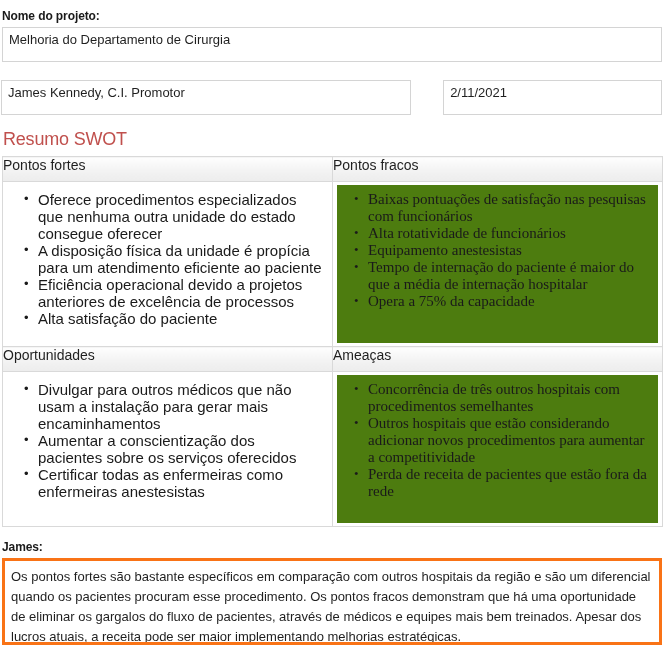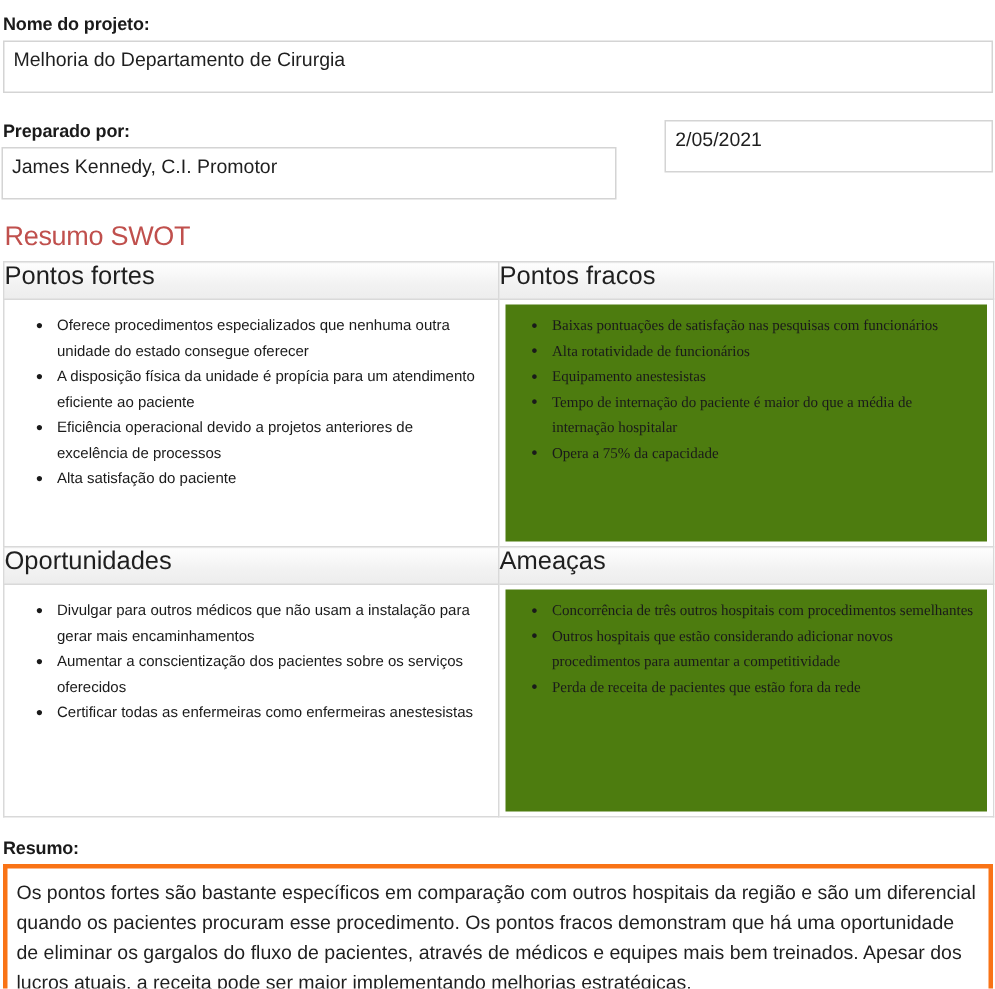--- a/index.html
+++ b/index.html
@@ -70,21 +70,21 @@
     table-layout: fixed;
   }
   .matrix td {
     border: 1px solid #d9d9d9;
     vertical-align: top;
     padding: 0;
   }
   .q-head {
     height: 25px;
     background: linear-gradient(to bottom, #fefefe 0%, #f2f2f2 60%, #ededed 100%);
-    font-size: 17px;
+    font-size: 14px;
     color: #1f1f1f;
     padding: 4px 0 0 7px;
     line-height: 17px;
     border-bottom: 1px solid #d9d9d9 !important;
     margin-top: 33px;
   }
   .q-body { height: 165px; }
   .q-body.short { height: 155px; }
 
   .fill {
@@ -97,21 +97,21 @@
     font-family: Liberation Serif, serif;
   }
   .fill > .inner { height: 100%; }
 
   ul.bullets {
     margin: 0;
     padding: 6px 6px 6px 31px;
     list-style: none;
   }
   ul.bullets li {
-    font-size: 10px;
+    font-size: 15px;
     line-height: 17px;
     color: #1a1a1a;
     position: relative;
     margin-bottom: 0px;
   }
   ul.bullets li::before {
     content: "\2022";
     position: absolute;
     left: -14px;
     top: -1px;
@@ -140,25 +140,24 @@
 </head>
 <body>
 
 <div class="page">
 
   <div class="field-label" id="project-label">Nome do projeto:</div>
   <div class="field-box" id="project-box">Melhoria do Departamento de Cirurgia</div>
 
   <div class="row2">
     <div class="col-left">
-      <span class="field-label">Preparado por:</span>
       <div class="field-box">James Kennedy, C.I. Promotor</div>
     </div>
     <div class="col-right">
-      <div class="field-box">2/05/2021</div>
+      <div class="field-box">2/11/2021</div>
     </div>
   </div>
 
   <div id="swot-title">Resumo SWOT</div>
 
   <table class="matrix">
     <tbody>
         <tr>
       <td class="q-head">Pontos fortes</td>
       <td class="q-head">Pontos fracos</td>
@@ -214,16 +213,16 @@
             <li>Outros hospitais que estão considerando adicionar novos procedimentos para aumentar a competitividade</li>
             <li>Perda de receita de pacientes que estão fora da rede</li>
           </ul>
         </div>
             </div>
       </td>
     </tr>
   </tbody>
     </table>
 
-  <span class="field-label" id="summary-label">Resumo:</span>
+  <span class="field-label" id="summary-label">James:</span>
   <div id="summary-box">Os pontos fortes são bastante específicos em comparação com outros hospitais da região e são um diferencial quando os pacientes procuram esse procedimento. Os pontos fracos demonstram que há uma oportunidade de eliminar os gargalos do fluxo de pacientes, através de médicos e equipes mais bem treinados. Apesar dos lucros atuais, a receita pode ser maior implementando melhorias estratégicas.</div>
 
 </div>
 
 </body></html>

